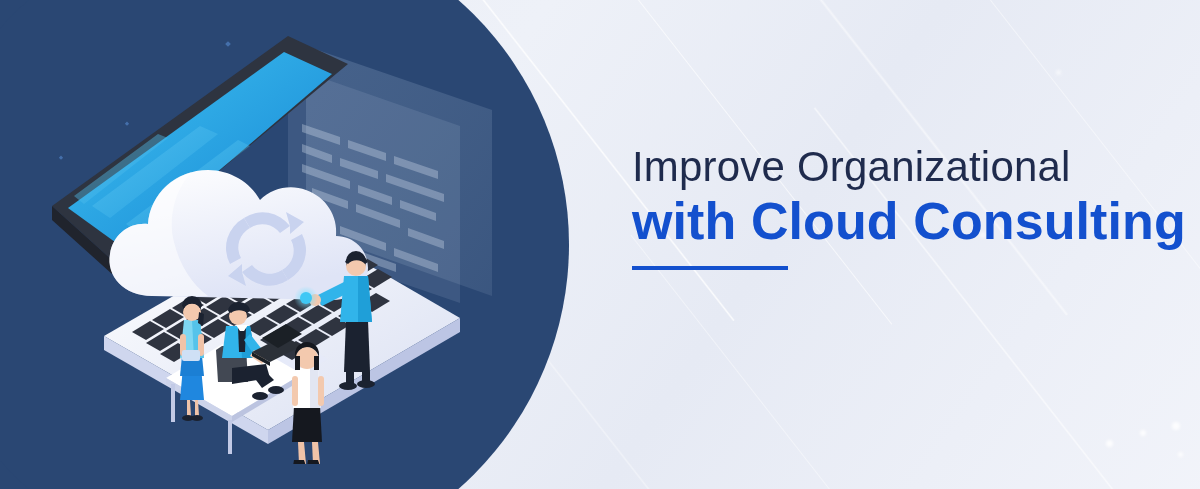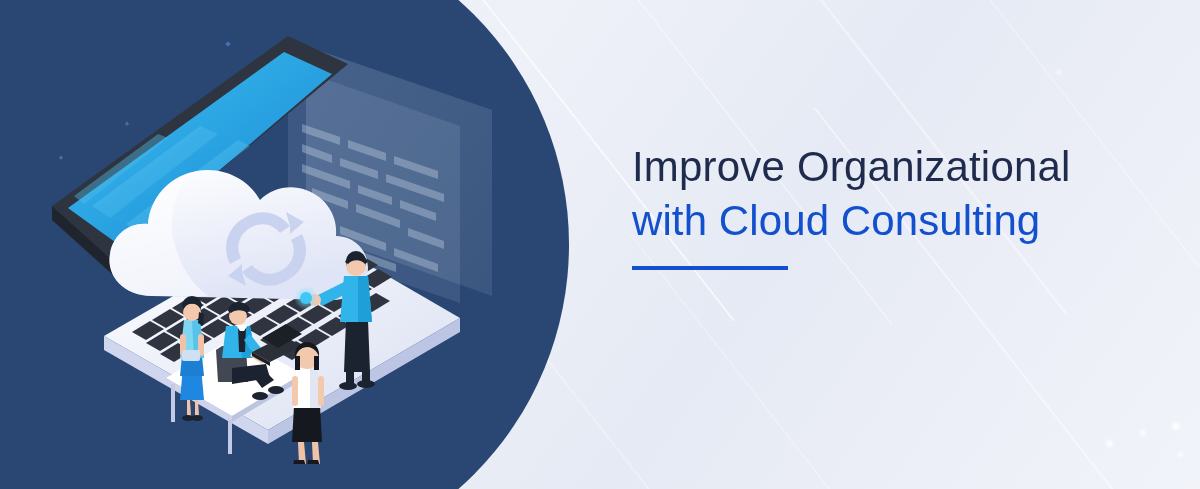--- a/index.html
+++ b/index.html
@@ -20,21 +20,21 @@
   .dot{position:absolute;border-radius:50%;background:rgba(255,255,255,.85);filter:blur(1.4px);}
   
   .navy-rect{position:absolute;left:0;top:0;width:245px;height:489px;background:#2a4773;}
   .navy-circle{position:absolute;left:-82px;top:-81px;width:651px;height:651px;border-radius:50%;background:#2a4773;}
   
   .illus{position:absolute;left:40px;top:28px;width:460px;height:436px;}
   .illus svg{display:block;width:460px;height:436px;}
   
   .copy{position:absolute;left:632px;top:140px;width:520px;}
   .hl{font-size:42px;line-height:53px;font-weight:300;color:#1f2b4d;letter-spacing:.2px;white-space:nowrap;}
-  .hl-accent{font-size:42px;line-height:56px;font-weight:400;color:#1350ce;letter-spacing:.1px;white-space:nowrap;}
+  .hl-accent{font-size:52px;line-height:56px;font-weight:700;color:#1350ce;letter-spacing:.1px;white-space:nowrap;}
   .rule{margin-top:17px;width:156px;height:4px;background:#1350ce;}
 </style>
 </head>
 <body>
 
 <div id="banner">
 
   <div class="streaks">
     <div class="streak" style="left:560px;top:-180px;width:3px;height:560px;"></div>
     <div class="streak" style="left:700px;top:-230px;width:2px;height:620px;opacity:.75;"></div>

